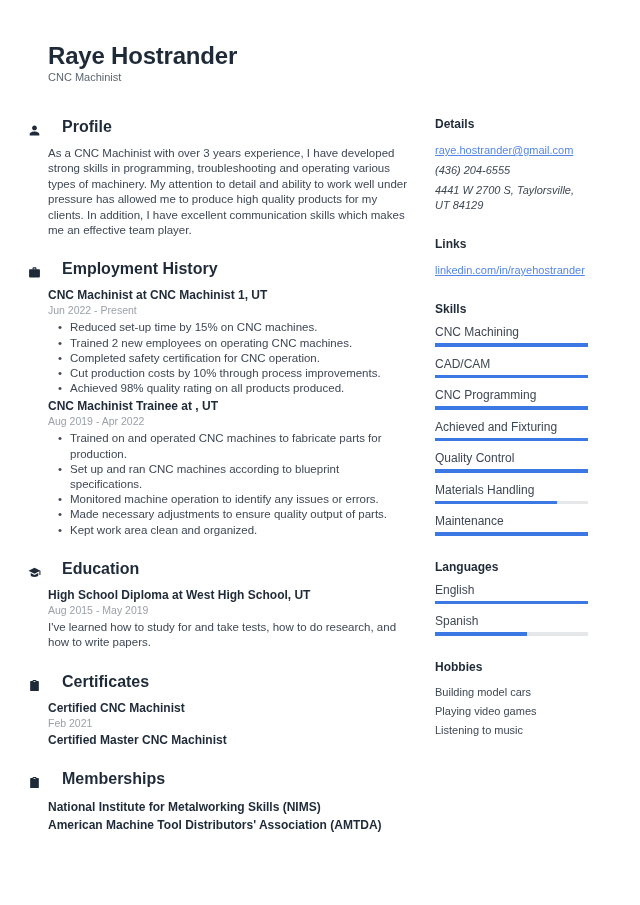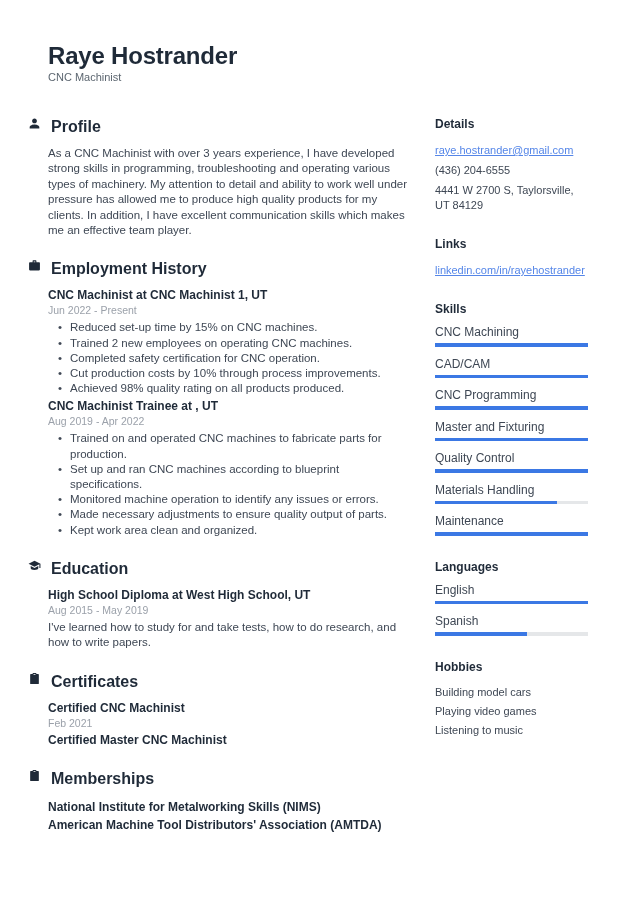--- a/index.html
+++ b/index.html
@@ -31,22 +31,22 @@
     line-height: 14px;
   }
   
   .columns { display: flex; gap: 22px; }
   .main-col { width: 365px; flex: 0 0 365px; }
   .side-col { width: 153px; flex: 0 0 153px; }
   
   .section { margin-bottom: 21px; }
   .section-heading {
     display: flex;
-    align-items: flex-start;
-    gap: 10px;
+    align-items: flex-end;
+    gap: 21px;
     margin-left: -20px;
     margin-bottom: 9px;
   }
   .section-heading .icon { width: 13px; height: 13px; flex: 0 0 13px; display: flex; }
   .section-heading .icon svg { width: 13px; height: 13px; fill: #1f2a38; }
   .section-heading .label {
     font-size: 16px;
     font-weight: bold;
     color: #1f2a38;
     line-height: 20px;
@@ -90,21 +90,21 @@
   }
   
   .side-section { margin-bottom: 24px; }
   .side-heading {
     font-size: 12px;
     font-weight: bold;
     color: #1f2a38;
     line-height: 15px;
     margin-bottom: 8px;
   }
-  .side-text { font-size: 11px; line-height: 15px; color: #3e4754; }
+  .side-text { font-size: 11px; line-height: 15px; color: #3e4754; font-style: italic; }
   .detail-item { margin-bottom: 5px; }
   .link-item a, .link-text {
     color: #5586e8;
     text-decoration: underline;
     font-size: 11px;
     line-height: 15px;
     cursor: pointer;
     word-wrap: break-word;
   }
   .meter-row { margin-bottom: 10px; }
@@ -260,21 +260,21 @@
               <div class="meter-fill" style="width: 100%;"></div>
             </div>
         </div>
         <div class="meter-row">
           <div class="meter-label">CNC Programming</div>
           <div class="meter-track">
               <div class="meter-fill" style="width: 100%;"></div>
             </div>
         </div>
         <div class="meter-row">
-          <div class="meter-label">Master and Fixturing</div>
+          <div class="meter-label">Achieved and Fixturing</div>
           <div class="meter-track">
               <div class="meter-fill" style="width: 100%;"></div>
             </div>
         </div>
         <div class="meter-row">
           <div class="meter-label">Quality Control</div>
           <div class="meter-track">
               <div class="meter-fill" style="width: 100%;"></div>
             </div>
         </div>

